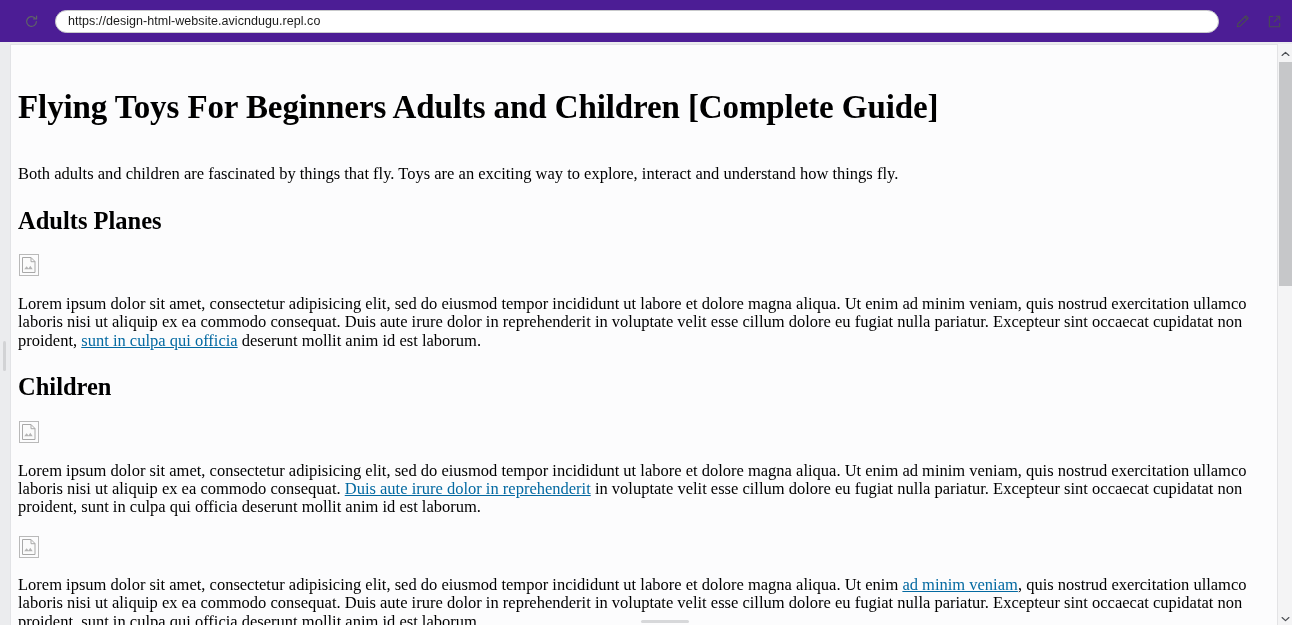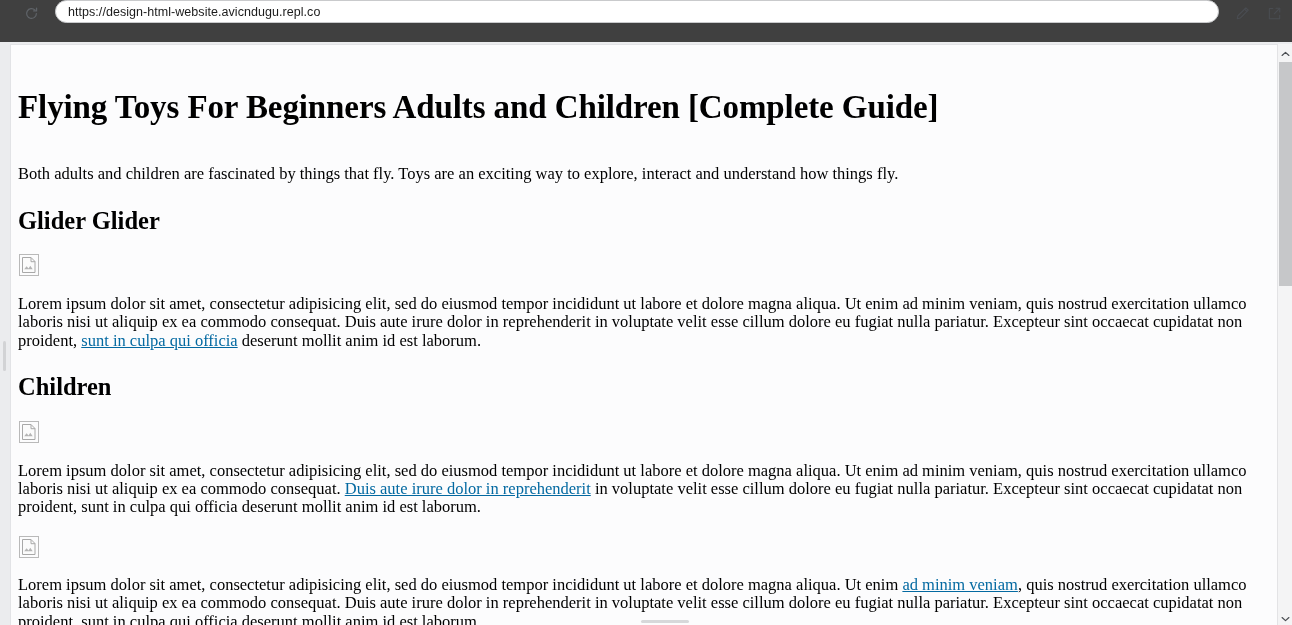--- a/index.html
+++ b/index.html
@@ -17,23 +17,23 @@
     height: 625px;
     background: #ebecee;
     overflow: hidden;
   }
 
   
   .toolbar {
     position: absolute;
     left: 0; top: 0;
     width: 1292px; height: 42px;
-    background: #404040;
+    background: #4c1d95;
     display: flex;
-    align-items: flex-start;
+    align-items: center;
   }
 
   .reload-btn {
     width: 26px; height: 26px;
     margin-left: 18px;
     display: flex; align-items: center; justify-content: center;
     cursor: pointer;
   }
   .reload-btn svg { display: block; }
 
@@ -233,21 +233,21 @@
   </div>
 
   <div class="viewport">
     <div class="page">
       <div class="content">
 
         <h1 class="title">Flying Toys For Beginners Adults and Children [Complete Guide]</h1>
 
         <p class="intro">Both adults and children are fascinated by things that fly. Toys are an exciting way to explore, interact and understand how things fly.</p>
 
-        <h2 class="section">Glider Glider</h2>
+        <h2 class="section">Adults Planes</h2>
         <span class="broken-img">
           <svg width="14" height="16" viewBox="0 0 14 16">
             <path d="M0.5 0.5h8.5l4 4v11h-12.5z" fill="#fbfbfb" stroke="#a8a8a8" stroke-width="1"></path>
             <path d="M9 0.6v4.1h4" fill="none" stroke="#a8a8a8" stroke-width="1"></path>
             <path d="M2.2 12.3l2.4-3 1.9 2.1 1.8-2.6 2.4 3.5z" fill="#b4b4b4"></path>
           </svg>
         </span>
         <p class="body"><span>Lorem ipsum dolor sit amet, consectetur adipisicing elit, sed do eiusmod tempor incididunt ut labore et dolore magna aliqua. Ut enim ad minim veniam, quis nostrud exercitation ullamco laboris nisi ut aliquip ex ea commodo consequat. Duis aute irure dolor in reprehenderit in voluptate velit esse cillum dolore eu fugiat nulla pariatur. Excepteur sint occaecat cupidatat non proident, </span><a class="link">sunt in culpa qui officia</a><span> deserunt mollit anim id est laborum.</span></p>
 
         <h2 class="section">Children</h2>

